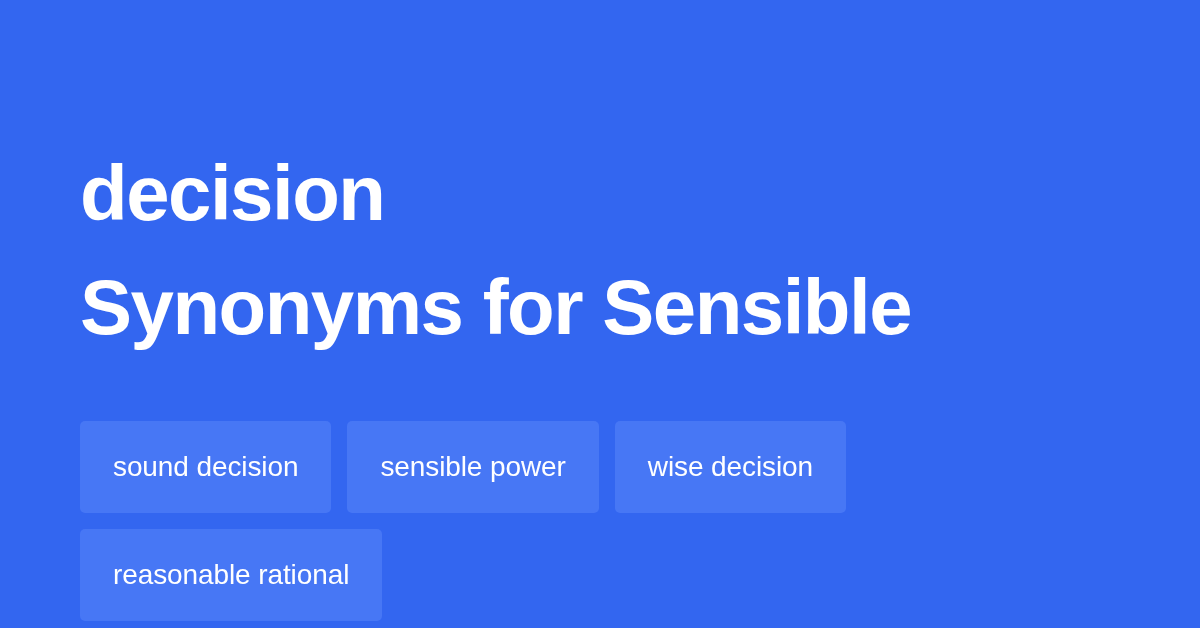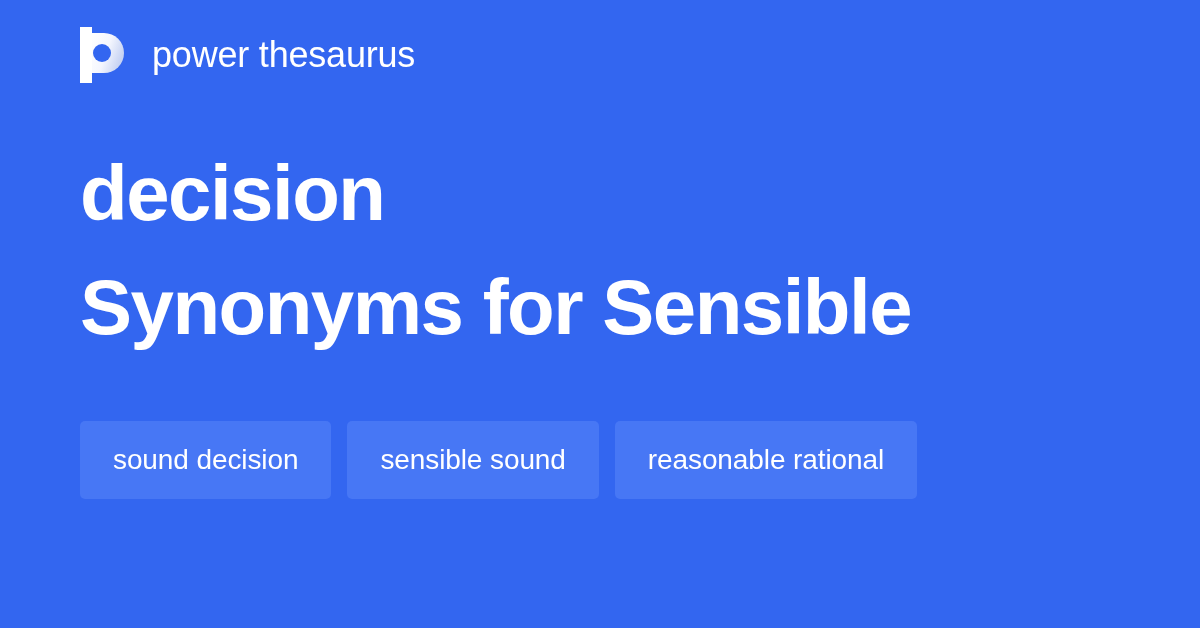--- a/index.html
+++ b/index.html
@@ -73,59 +73,43 @@
     width: 1060px;
     display: flex;
     flex-wrap: wrap;
     gap: 16px;
   }
 
   .tag {
     background: #4777f5;
     color: #ffffff;
     border-radius: 5px;
-    height: 78px;
+    height: 92px;
     display: flex;
     align-items: center;
     justify-content: center;
     padding: 0 33px;
     font-size: 28px;
     line-height: 1;
     font-weight: 400;
     white-space: nowrap;
     letter-spacing: -0.1px;
   }
 </style>
 </head>
 <body>
 
 <div class="page">
 
-  <div class="brand">
-    <svg class="brand-mark" viewBox="0 0 46 56" aria-hidden="true">
-      <defs>
-        <linearGradient id="bGrad" x1="0" y1="0" x2="1" y2="0.45">
-          <stop offset="0%" stop-color="#ffffff"></stop>
-          <stop offset="55%" stop-color="#f4f6fe"></stop>
-          <stop offset="100%" stop-color="#c7d3f3"></stop>
-        </linearGradient>
-      </defs>
-
-      <rect x="0" y="0" width="12" height="56" fill="#ffffff"></rect>
-
-      <path d="M12 6 H24 A20 20 0 0 1 24 46 H12 Z" fill="url(#bGrad)"></path>
-      <circle cx="22" cy="26" r="9" fill="#3366f0"></circle>
-    </svg>
-    <span class="brand-name">power thesaurus</span>
-  </div>
 
   <h1 class="headline">
     <span style="display: block;">decision</span>
     <span style="display: block;">Synonyms for Sensible</span>
   </h1>
 
   <div class="tags">
     <div class="tag">sound decision</div>
-    <div class="tag">sensible sound</div>
+    <div class="tag">sensible power</div>
+    <div class="tag">wise decision</div>
     <div class="tag">reasonable rational</div>
   </div>
 
 </div>
 
 </body></html>

